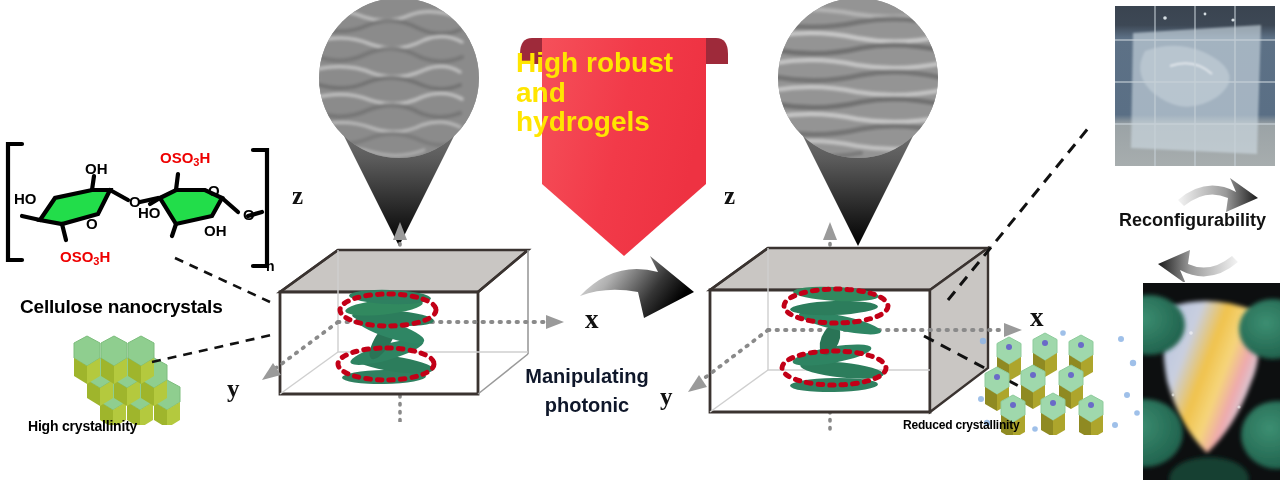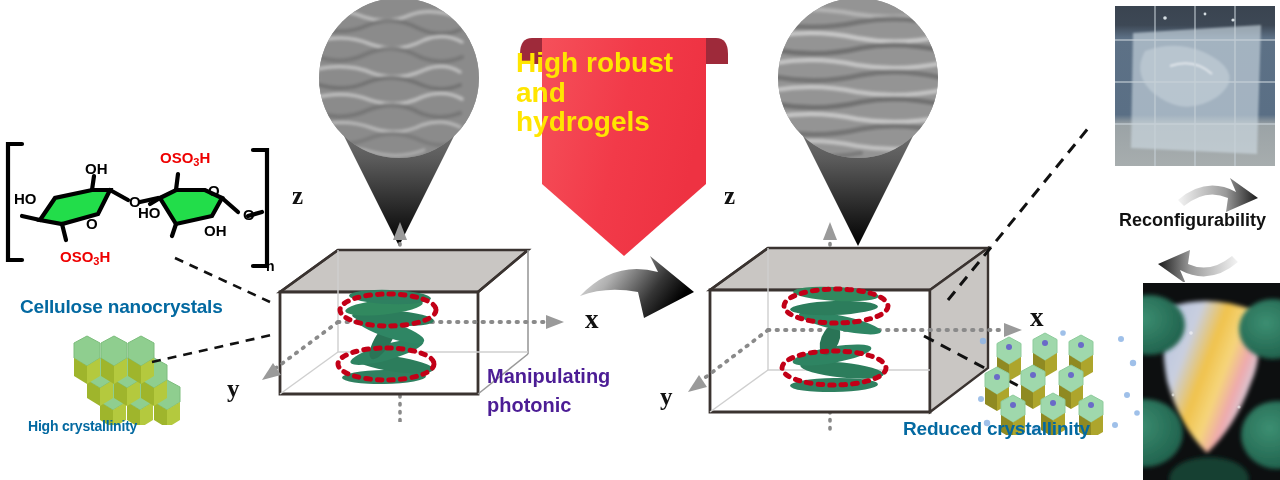--- a/index.html
+++ b/index.html
@@ -1,21 +1,21 @@
 <!DOCTYPE html>
 <html><head>
 <meta charset="utf-8">
 <style>
   html,body{margin:0;padding:0;background:#fff;}
   body{width:1280px;height:480px;overflow:hidden;font-family:"Liberation Sans",sans-serif;}
   #stage{position:relative;width:1280px;height:480px;background:#ffffff;}
   .abs{position:absolute;}
-  .lbl{font-weight:bold;color:#0369a1;letter-spacing:-0.2px;white-space:nowrap;}
+  .lbl{font-weight:bold;color:#000000;letter-spacing:-0.2px;white-space:nowrap;}
   .axis-lbl{font-weight:bold;font-style:normal;color:#111;font-size:25px;font-family:"Liberation Serif",serif;}
-  .center-txt{font-weight:bold;font-size:20px;color:#4c1d95;line-height:1.45;}
+  .center-txt{font-weight:bold;font-size:20px;color:#0f172a;text-align:center;line-height:1.45;}
   .bannerTxt{font-weight:bold;color:#FFE500;font-size:28px;line-height:1.06;}
   .photoFrame{border:0;overflow:hidden;}
   .capt{font-weight:bold;font-size:18px;color:#111;}
 </style>
 </head>
 <body>
 
 <div id="stage">
 
   <svg class="abs" style="left:0px;top:128px;" width="290" height="180">
@@ -336,21 +336,21 @@
         <circle cx="158" cy="38" r="3.2"></circle>
       <circle cx="6" cy="74" r="3"></circle>
         <circle cx="152" cy="70" r="3"></circle>
         <circle cx="12" cy="98" r="3.2"></circle>
       <circle cx="140" cy="100" r="3"></circle>
         <circle cx="88" cy="8" r="2.8"></circle>
         <circle cx="60" cy="104" r="2.8"></circle>
       <circle cx="162" cy="88" r="2.8"></circle>
     </g>
   </svg>
-  <div class="abs lbl" style="left:903px;top:418px;font-size:19px;">Reduced crystallinity</div>
+  <div class="abs lbl" style="left:903px;top:418px;font-size:12px;">Reduced crystallinity</div>
 
   <svg class="abs photoFrame" style="left:1115px;top:6px;" width="160" height="160">
     <defs>
       <linearGradient id="bgph" x1="0" y1="0" x2="0" y2="1">
         <stop offset="0%" stop-color="#3a4450"></stop>
         <stop offset="12%" stop-color="#3d4855"></stop>
         <stop offset="20%" stop-color="#5d7186"></stop>
         <stop offset="68%" stop-color="#5a6f85"></stop>
         <stop offset="74%" stop-color="#9ba3a6"></stop>
         <stop offset="100%" stop-color="#a7adae"></stop>

